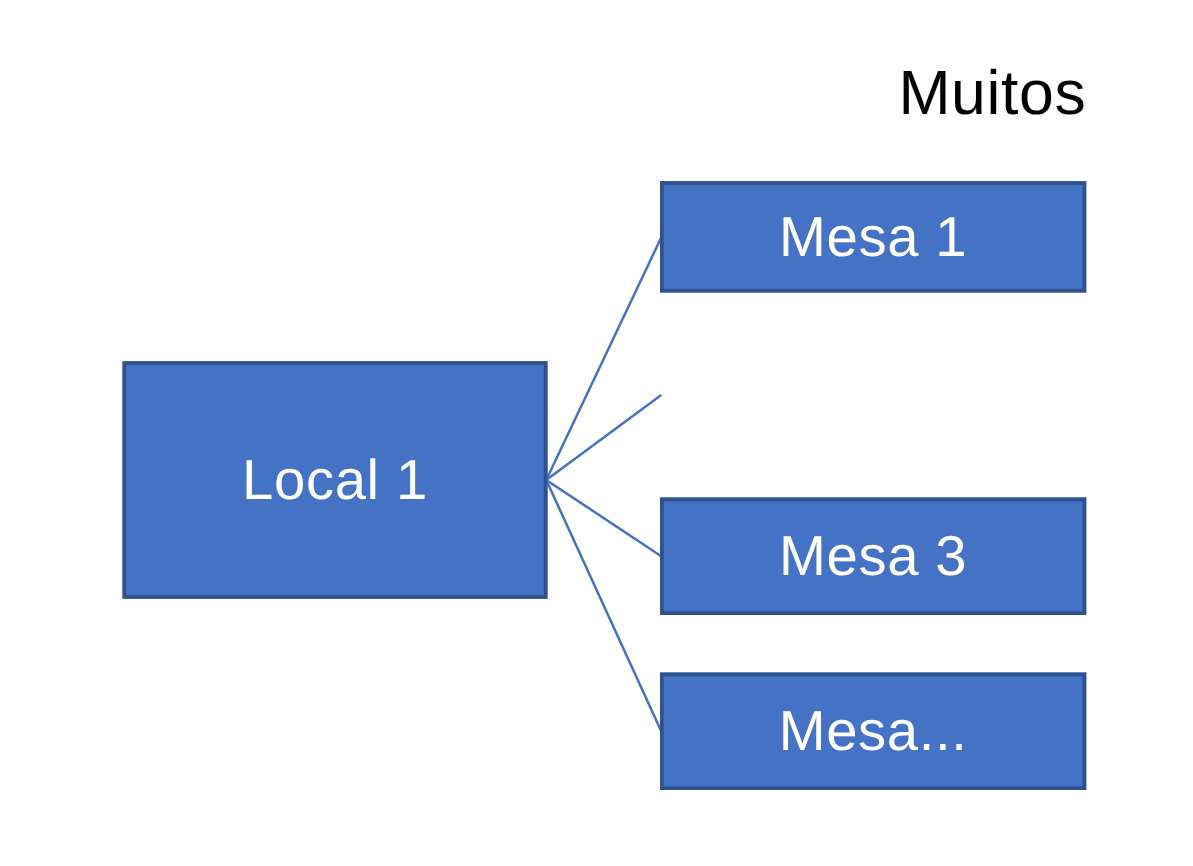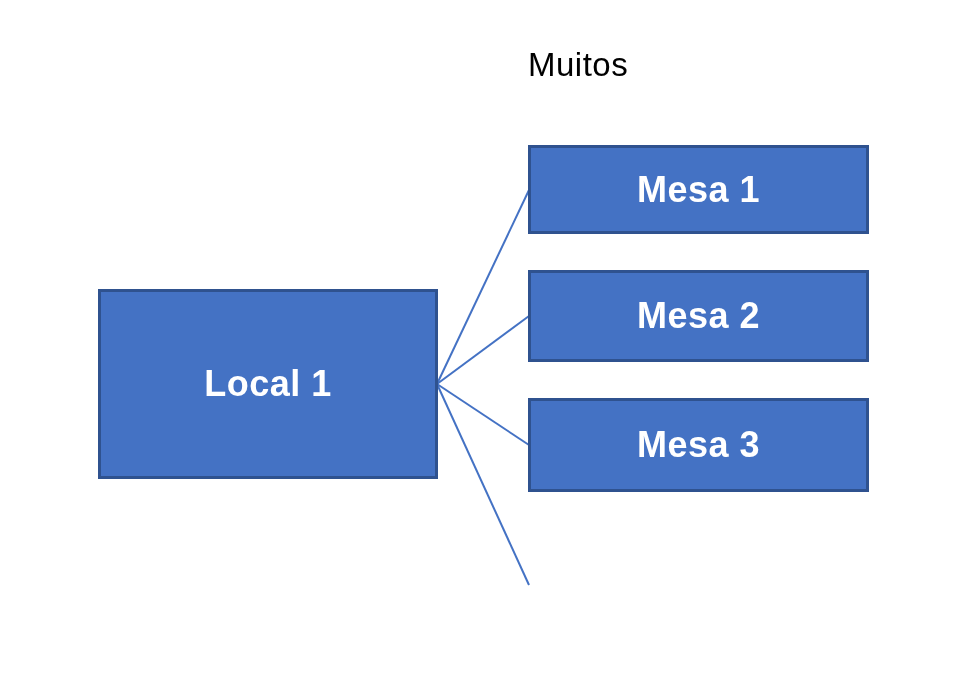--- a/index.html
+++ b/index.html
@@ -15,23 +15,23 @@
   .canvas {
     position: relative;
     width: 954px;
     height: 693px;
     background: var(--bg);
     overflow: hidden;
     font-family: "Liberation Sans", sans-serif;
   }
   .title {
     position: absolute;
-    text-align: left;
+    text-align: right;
     color: var(--title-text);
-    font-size: 33px;
+    font-size: 50px;
     line-height: 1.15;
     letter-spacing: 0.5px;
   }
   .title.um    { left: 88px;  top: 196px; width: 340px; }
   .title.muitos{ left: 528px; top: 46px;  width: 341px; }
   .connectors {
     position: absolute;
     left: 0; top: 0;
     width: 954px; height: 693px;
   }
@@ -40,23 +40,22 @@
     stroke-width: 2;
   }
   .node {
     position: absolute;
     background: var(--node-fill);
     border: 3px solid var(--node-border);
     display: flex;
     align-items: center;
     justify-content: center;
     color: var(--node-text);
-    font-size: 36px;
+    font-size: 45px;
     letter-spacing: 0.5px;
-    font-weight: bold;
   }
   .node.local { left: 98px;  top: 289px; width: 340px; height: 190px; align-items: center; }
   .node.mesa1 { left: 528px; top: 145px; width: 341px; height: 89px; }
   .node.mesa2 { left: 528px; top: 270px; width: 341px; height: 92px; }
   .node.mesa3 { left: 528px; top: 398px; width: 341px; height: 94px; }
   .node.mesa4 { left: 528px; top: 538px; width: 341px; height: 94px; }
 </style>
 </head>
 <body>
 
@@ -73,22 +72,22 @@
   </svg>
 
   <div class="node local">
     <span>Local 1</span>
   </div>
 
   <div class="node mesa1">
     <span>Mesa 1</span>
   </div>
 
-  <div class="node mesa2">
-    <span>Mesa 2</span>
-  </div>
 
   <div class="node mesa3">
     <span>Mesa 3</span>
   </div>
 
+  <div class="node mesa4">
+    <span>Mesa...</span>
+  </div>
 
 </div>
 
 </body></html>

